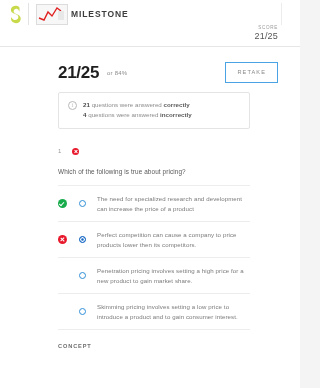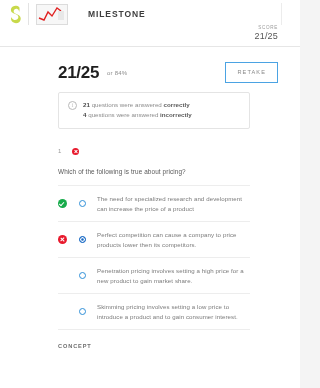--- a/index.html
+++ b/index.html
@@ -53,21 +53,21 @@
     height: 21px;
     background: #f0f0f0;
     border: 1px solid #dcdcdc;
     box-sizing: border-box;
     flex: 0 0 auto;
     overflow: hidden;
     position: relative;
   }
   .course-thumb svg { display: block; }
   .course-title {
-    margin-left: 20px;
+    margin-left: 3px;
     font-size: 8.5px;
     font-weight: bold;
     letter-spacing: 0.9px;
     color: #3d3d3d;
     white-space: nowrap;
   }
   .header-right-divider {
     position: absolute;
     right: 18px;
     top: 3px;

